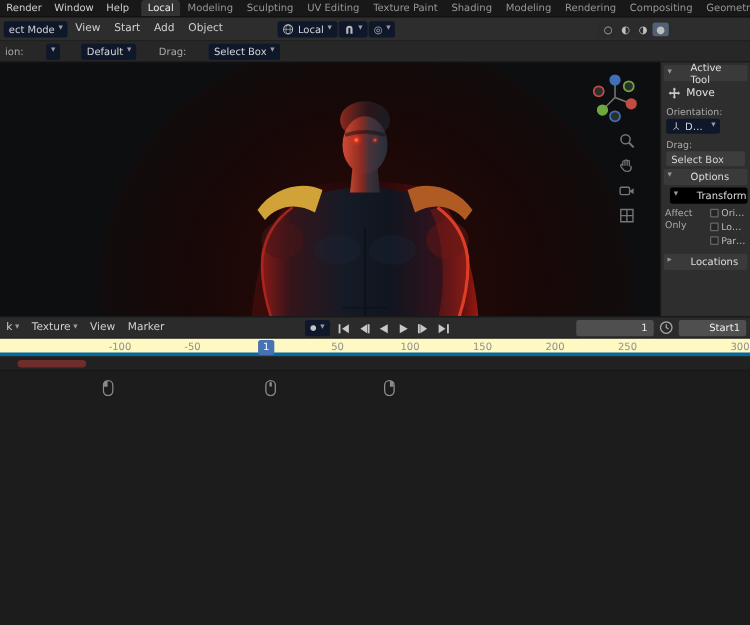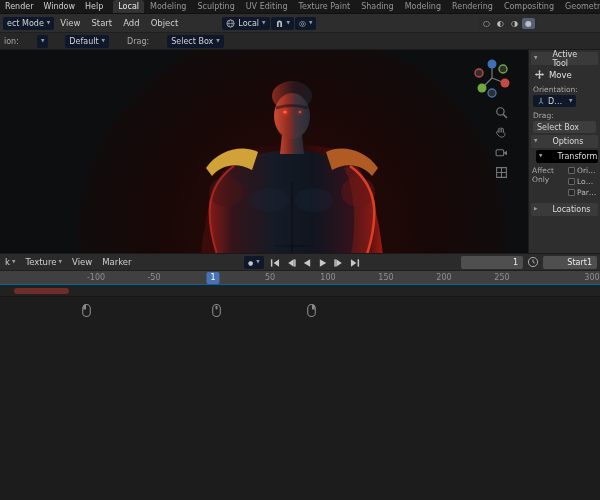--- a/index.html
+++ b/index.html
@@ -48,21 +48,21 @@
 
   
   .tlh{position:relative;height:18px;background:#2b2b2b;display:flex;align-items:center;font-size:8.5px;padding:0 3px;border-top:1px solid #191919;border-bottom:1px solid #1f1f1f}
   .transport{position:absolute;left:244px;top:2px;display:flex;align-items:center;gap:1px}
   .tbtn{width:15px;height:13px;display:flex;align-items:center;justify-content:center;border-radius:2px}
   .tbtn svg{display:block}
   .tlfields{margin-left:auto;display:flex;align-items:center;gap:4px}
   .field{background:#4f4f4f;border-radius:2px;height:13px;font-size:8px;display:flex;align-items:center;padding:0 5px;color:#ececec}
   .field.frame{width:62px;justify-content:flex-end}
   .field.start{width:54px;justify-content:flex-end}
-  .ruler{position:relative;height:14px;background:#404040;font-size:8px;color:#8f8f8f;border-bottom:1px solid #0369a1}
+  .ruler{position:relative;height:14px;background:#fef9c3;font-size:8px;color:#8f8f8f;border-bottom:3px solid #0369a1}
   .tick{position:absolute;top:2px;transform:translateX(-50%)}
   .cfbadge{position:absolute;top:1px;transform:translateX(-50%);background:#4772b3;color:#fff;border-radius:2px;padding:0 4px;height:12px;line-height:12px;font-size:8px}
   .tscroll{position:relative;height:12px;background:#212121;border-bottom:1px solid #161616}
   .hbar{position:absolute;left:14px;top:3px;width:55px;height:6px;background:#6e2d2b;border-radius:3px}
   .statusbar{position:relative;flex:1;background:#1c1c1c}
   .statusbar svg{position:absolute;top:7px}
 </style>
 </head>
 <body>
 

